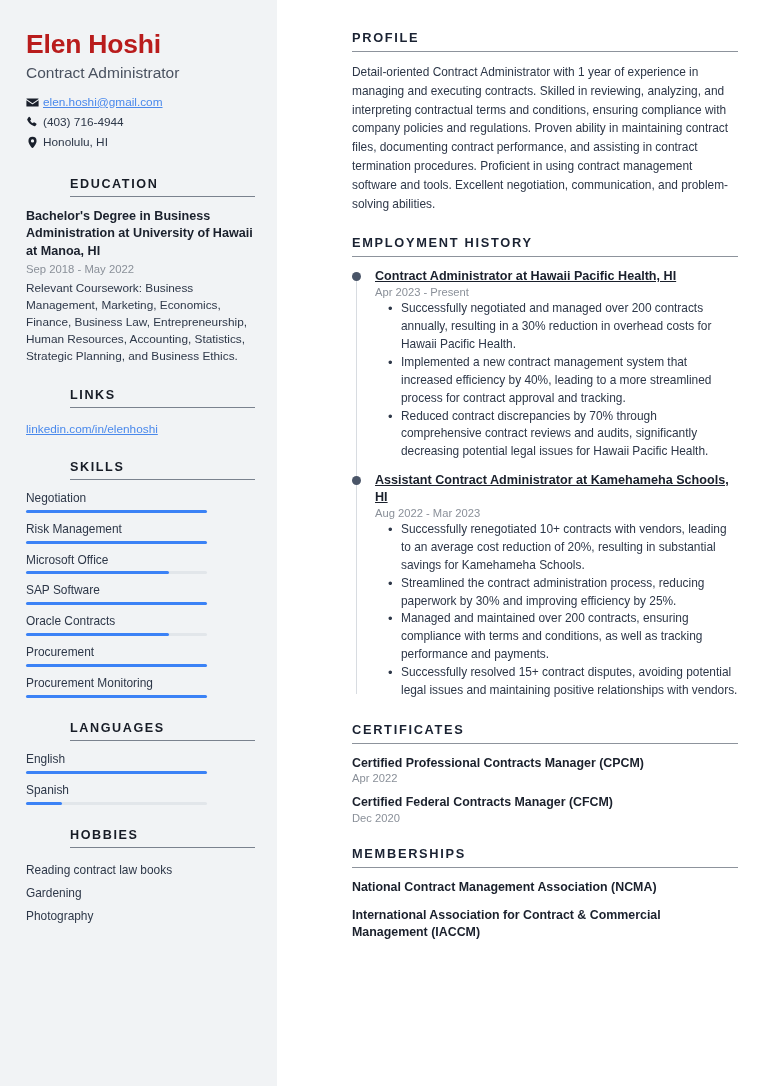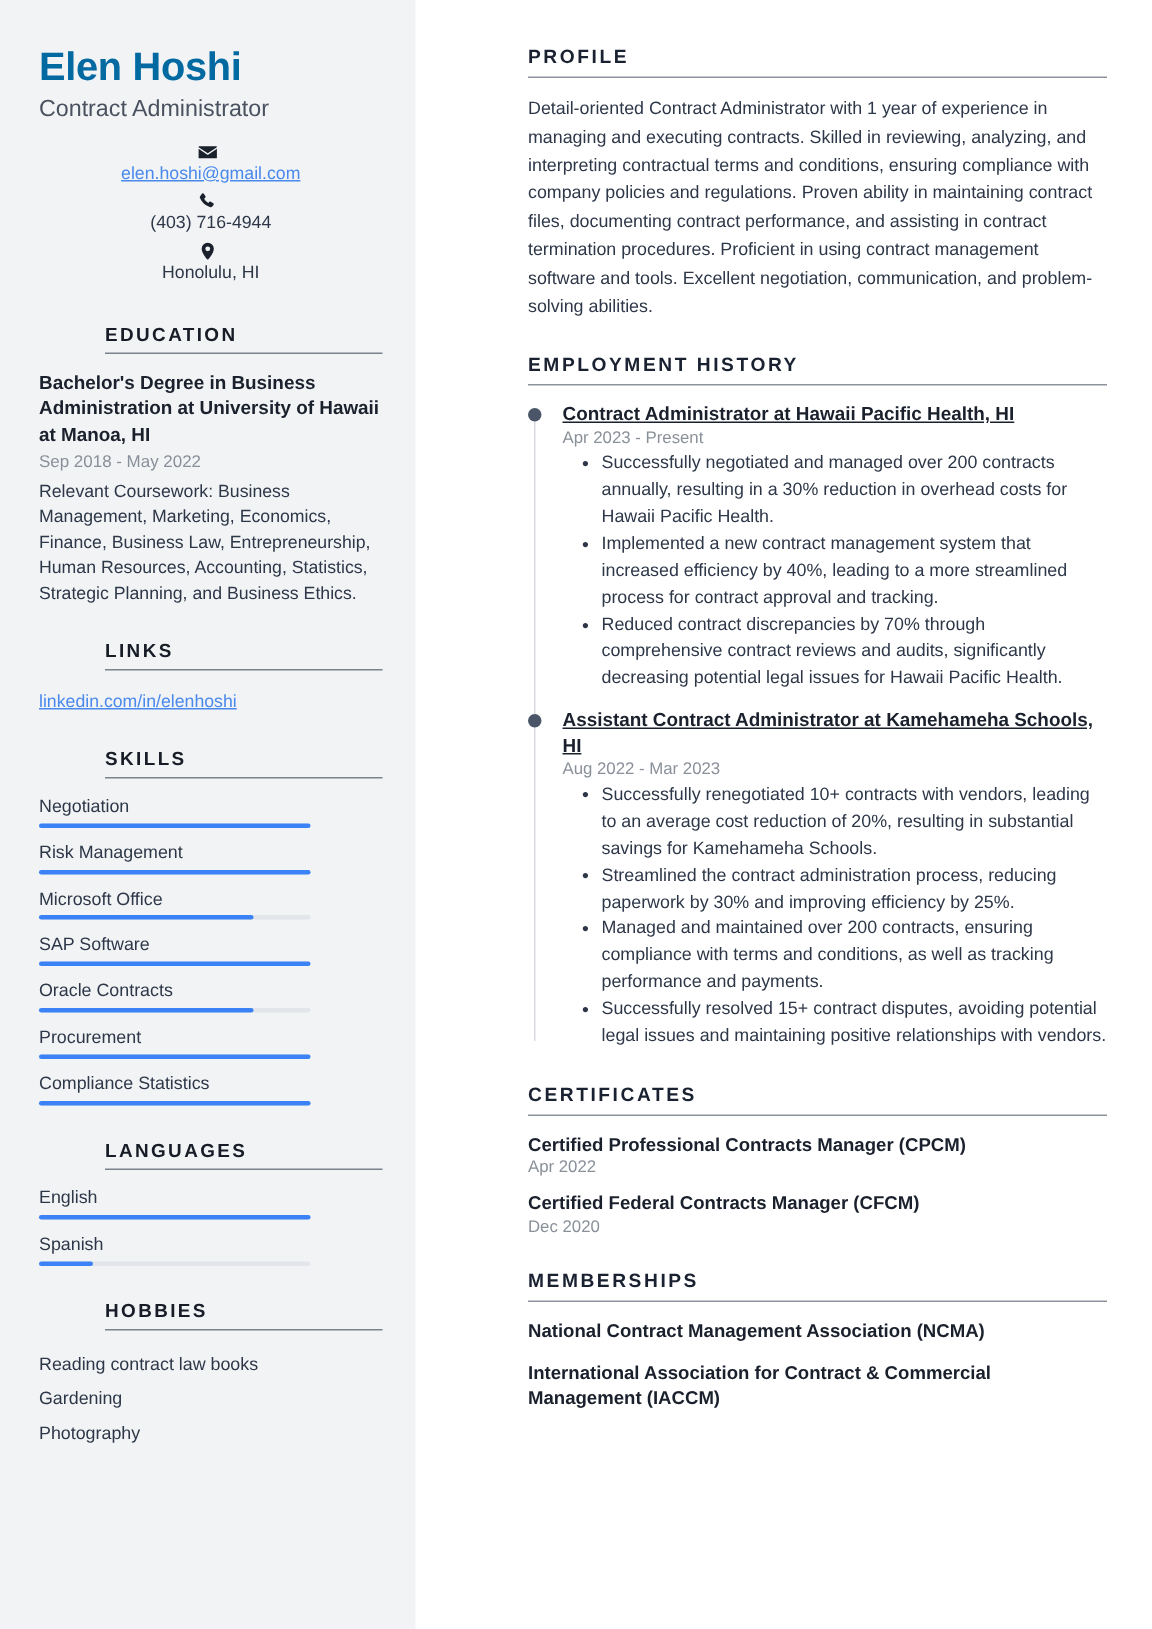--- a/index.html
+++ b/index.html
@@ -26,41 +26,40 @@
   .sidebar {
     width: 277px;
     min-width: 277px;
     background: #f1f3f5;
     box-sizing: border-box;
     padding: 30px 22px 0 26px;
   }
   .name {
     font-size: 26.5px;
     font-weight: bold;
-    color: #0369a1;
+    color: #b91c1c;
     letter-spacing: -0.2px;
     line-height: 1.1;
     margin: 0 0 4px 0;
   }
   .job-title {
     font-size: 15.5px;
     color: #4a5260;
     font-weight: normal;
     line-height: 1.25;
     margin: 0 0 12px 0;
   }
 
   .contact-list { margin-bottom: 26px; }
   .contact-row {
     display: flex;
     align-items: center;
     margin-bottom: 5px;
     font-size: 11.8px;
     color: #2d3748;
-    flex-direction: column;
   }
   .contact-icon {
     width: 17px;
     min-width: 17px;
     display: flex;
     align-items: center;
     color: #1a202c;
   }
   .contact-icon svg { display: block; }
   .contact-text { line-height: 1.3; }
@@ -322,21 +321,21 @@
               <div class="bar-fill" style="width: 79%;"></div>
             </div>
           </div>
           <div class="skill-row">
             <div class="skill-label">Procurement</div>
             <div class="bar-track">
               <div class="bar-fill" style="width: 100%;"></div>
             </div>
           </div>
           <div class="skill-row">
-            <div class="skill-label">Compliance Statistics</div>
+            <div class="skill-label">Procurement Monitoring</div>
             <div class="bar-track">
               <div class="bar-fill" style="width: 100%;"></div>
             </div>
           </div>
         </div>
     </section>
 
     <section class="side-section">
       <div class="side-head">LANGUAGES</div>
       <div id="languages-list">

